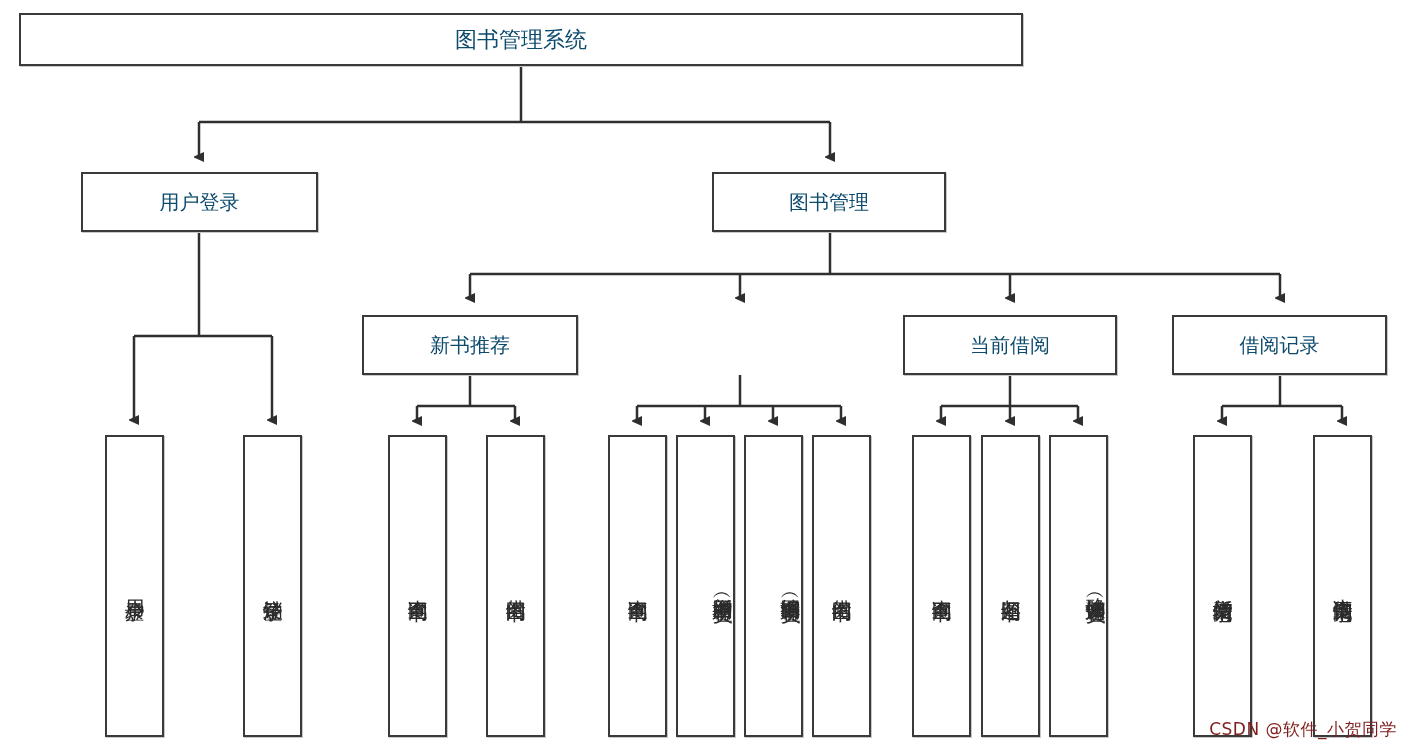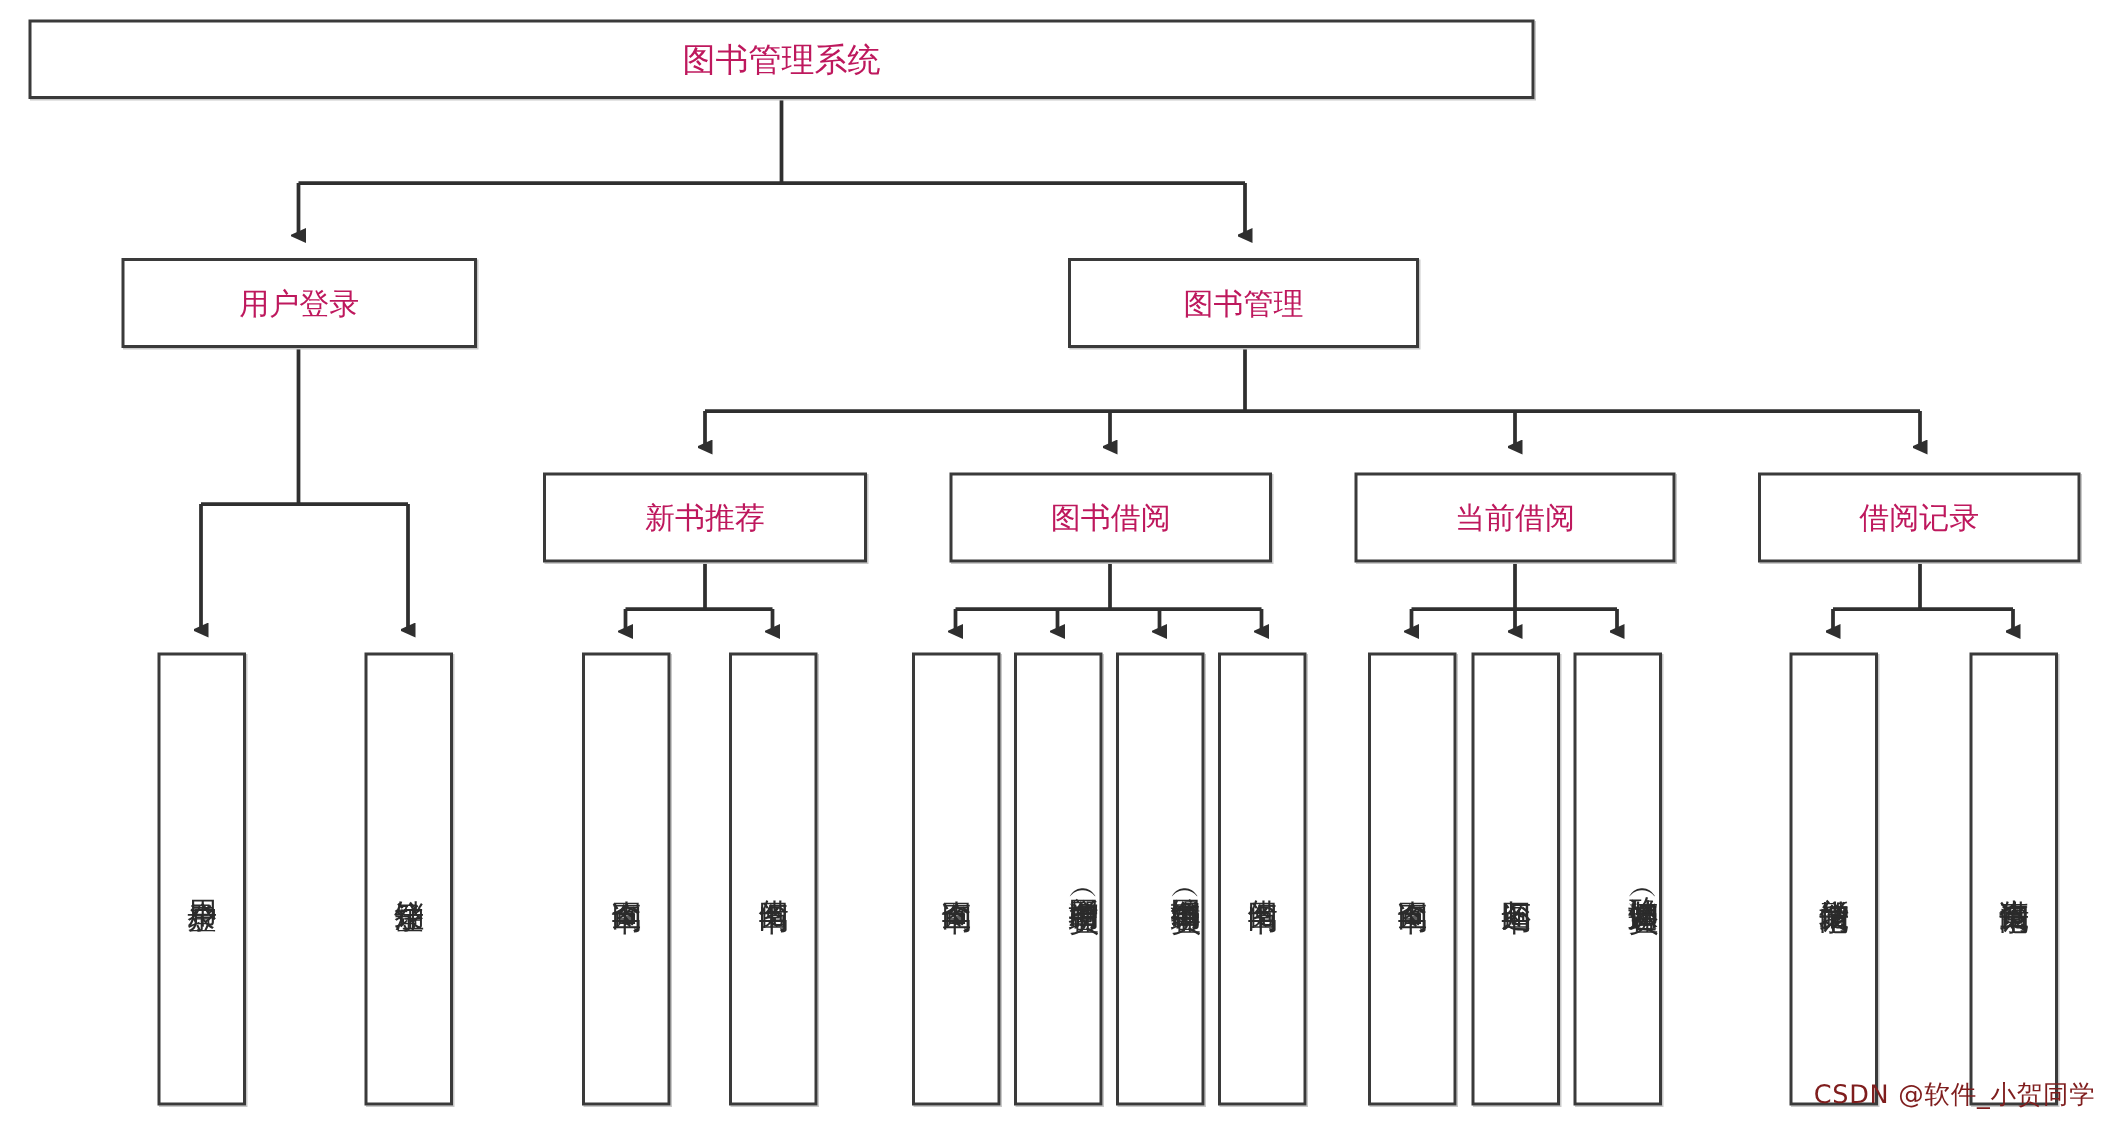--- a/index.html
+++ b/index.html
@@ -11,21 +11,21 @@
   #canvas{position:absolute;left:0;top:0;width:1405px;height:747px;}
   svg.wires{position:absolute;left:0;top:0;width:1405px;height:747px;}
 
   .node{
     position:absolute;
     box-sizing:border-box;
     background:#ffffff;
     border:2px solid #3a3a3a;
     box-shadow:1px 1px 0 0 #c9c9c9;
     display:flex;align-items:center;justify-content:center;
-    color:#be185d;
+    color:#0c4a6e;
   }
   .node.root{font-size:22px;}
   .node.lvl2{font-size:20px;}
   .node.lvl3{font-size:20px;}
 
   .leaf{
     position:absolute;
     box-sizing:border-box;
     background:#ffffff;
     border:2px solid #3a3a3a;
@@ -112,21 +112,20 @@
       <path d="M1342,406 L1342,421" marker-end="url(#arrow)"></path>
     </g>
   </svg>
 
   <div class="node root" style="left:19px;top:13px;width:1004px;height:53px;">图书管理系统</div>
 
   <div class="node lvl2" style="left:81px;top:172px;width:237px;height:60px;">用户登录</div>
   <div class="node lvl3" style="left:362px;top:315px;width:216px;height:60px;">新书推荐</div>
 
   <div class="node lvl2" style="left:712px;top:172px;width:234px;height:60px;">图书管理</div>
-  <div class="node lvl3" style="left:633px;top:315px;width:215px;height:60px;">图书借阅</div>
   <div class="node lvl3" style="left:903px;top:315px;width:214px;height:60px;">当前借阅</div>
   <div class="node lvl3" style="left:1172px;top:315px;width:215px;height:60px;">借阅记录</div>
 
   <div class="leaf" style="left:105px;top:435px;width:59px;height:302px;">用户登录</div>
   <div class="leaf" style="left:243px;top:435px;width:59px;height:302px;">注销登录</div>
 
   <div class="leaf" style="left:388px;top:435px;width:59px;height:302px;">查询图书</div>
   <div class="leaf" style="left:486px;top:435px;width:59px;height:302px;">借阅图书</div>
 
   <div class="leaf" style="left:608px;top:435px;width:59px;height:302px;">查询图书</div>

